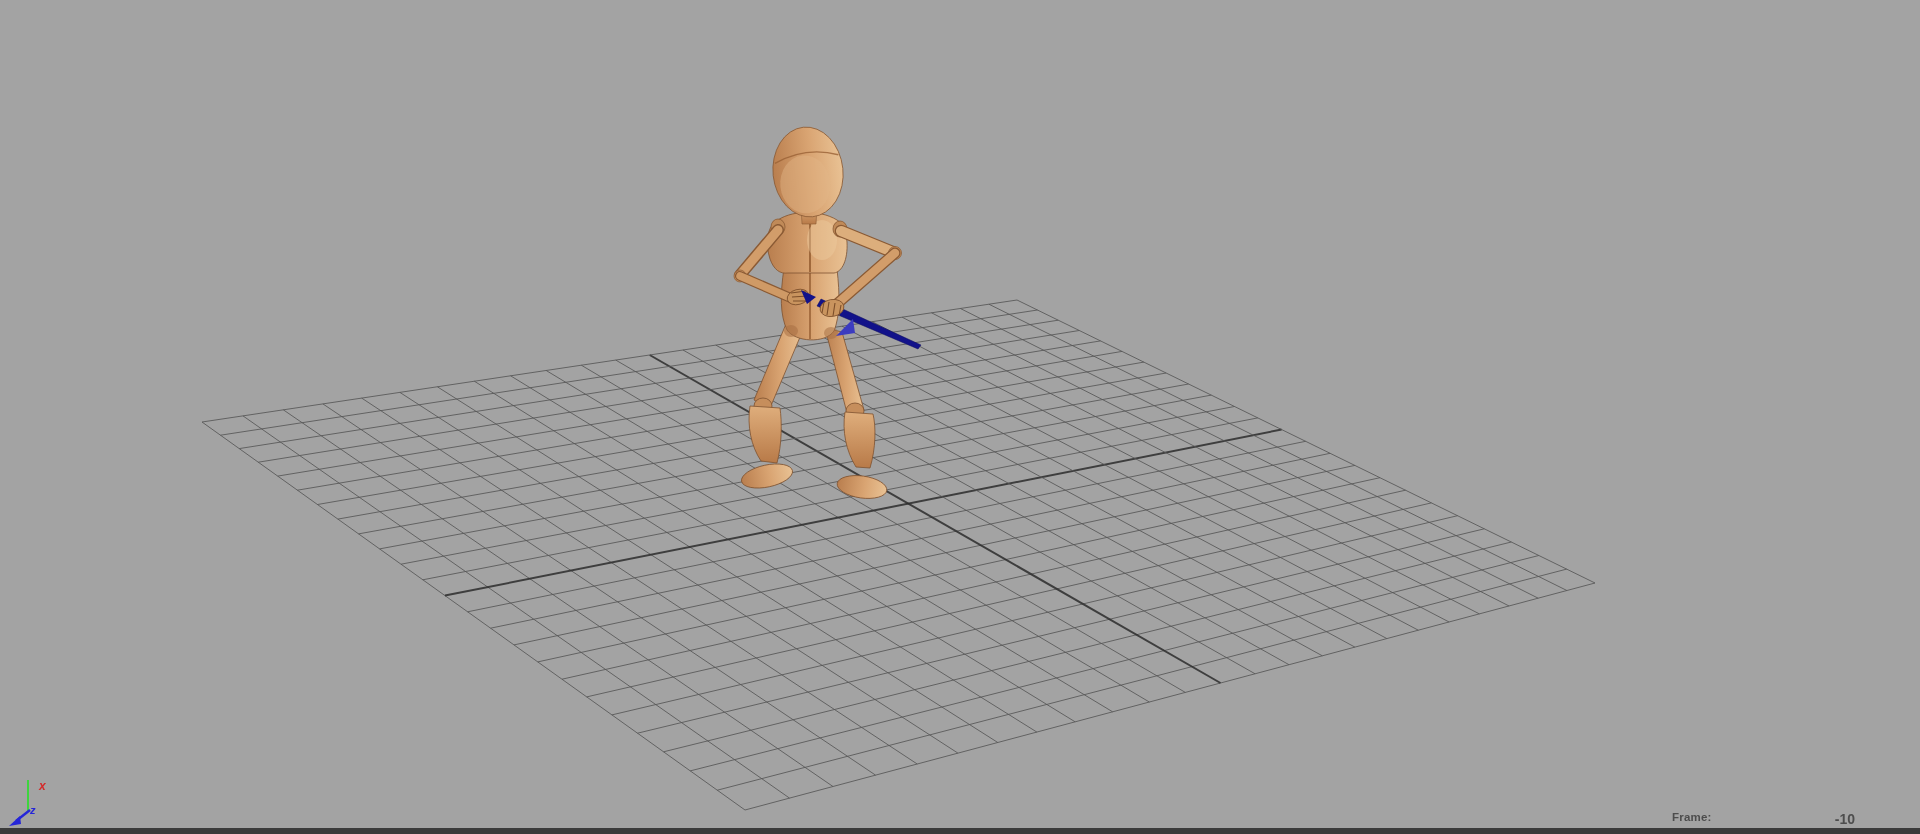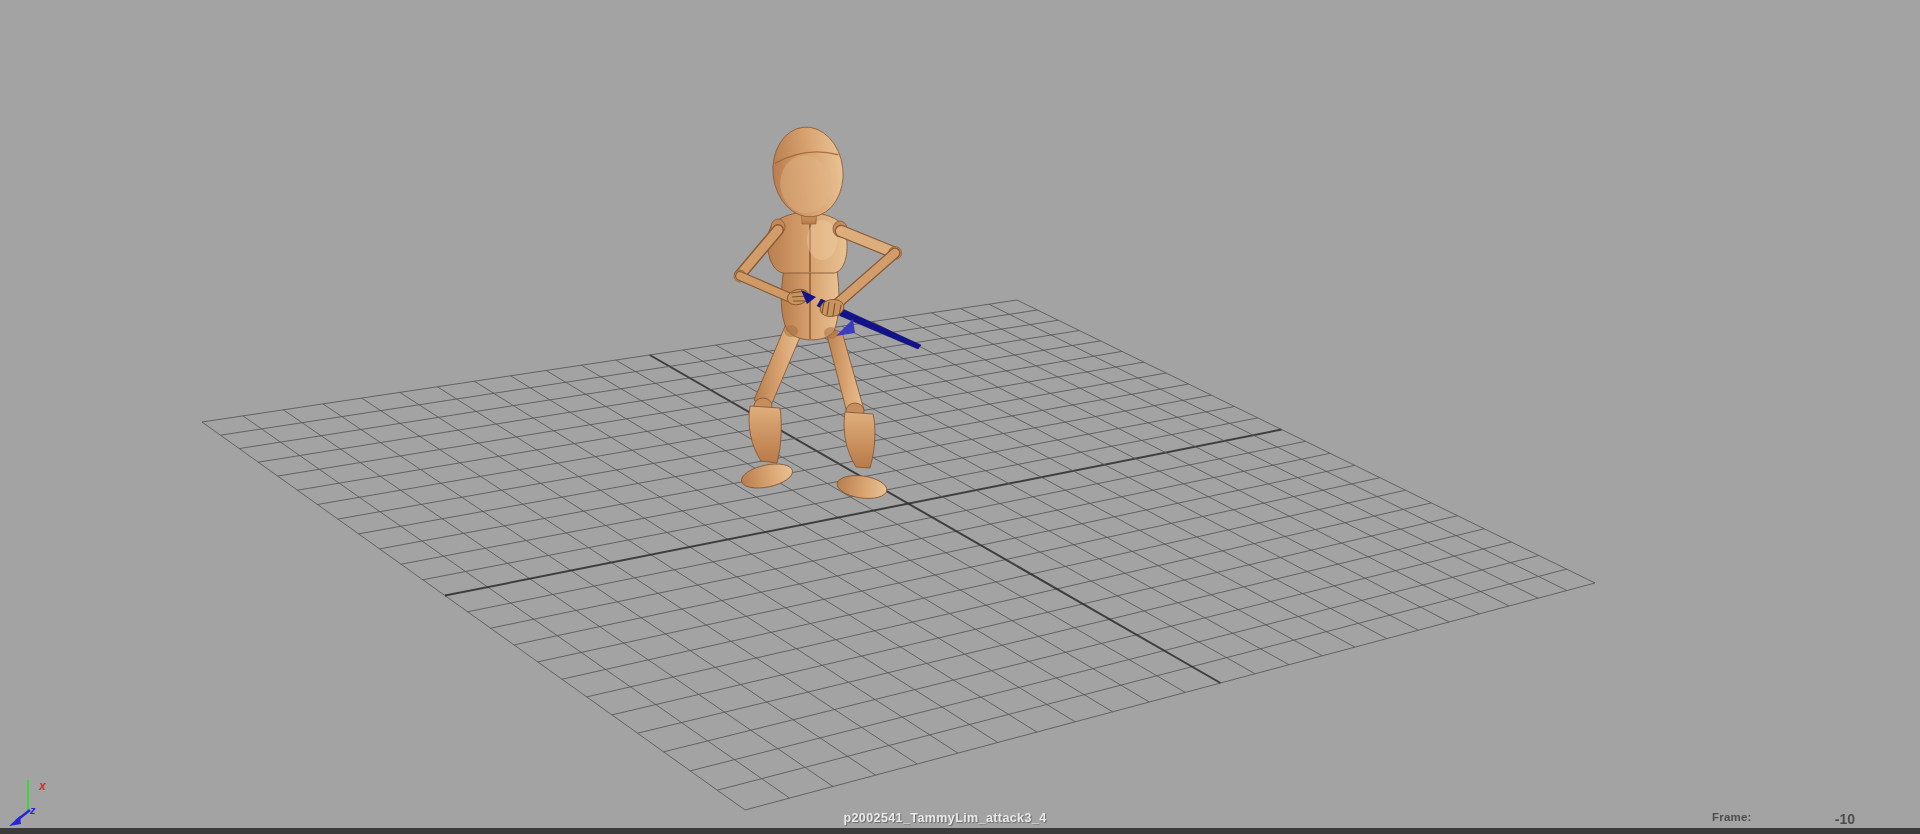--- a/index.html
+++ b/index.html
@@ -172,18 +172,17 @@
   <div class="gizmo">
     <div class="gizmo-y" style="background: rgb(62, 212, 62);"></div>
     <span class="gizmo-x" style="color: rgb(212, 42, 42);">x</span>
     <svg class="gizmo-z-svg" viewBox="0 0 34 24">
       <line x1="24" y1="6" x2="10" y2="17" stroke="#2626d8" stroke-width="2.4"></line>
       <polygon points="3,22 14,12 15,20" fill="#2626d8"></polygon>
     </svg>
     <span class="gizmo-z-label" style="color: rgb(38, 38, 216);">z</span>
   </div>
 
-  <div class="take-label">p2002541_TammyLim_attack3_4</div>
-  <div class="frame-label" style="color: rgb(77, 77, 77); margin-left: 40px;">Frame:</div>
+  <div class="frame-label" style="color: rgb(77, 77, 77);">Frame:</div>
   <div class="frame-value" style="color: rgb(77, 77, 77);">-10</div>
 
   <div class="bottom-strip" style="background: rgb(59, 59, 59);"></div>
 </div>
 
 </body></html>

